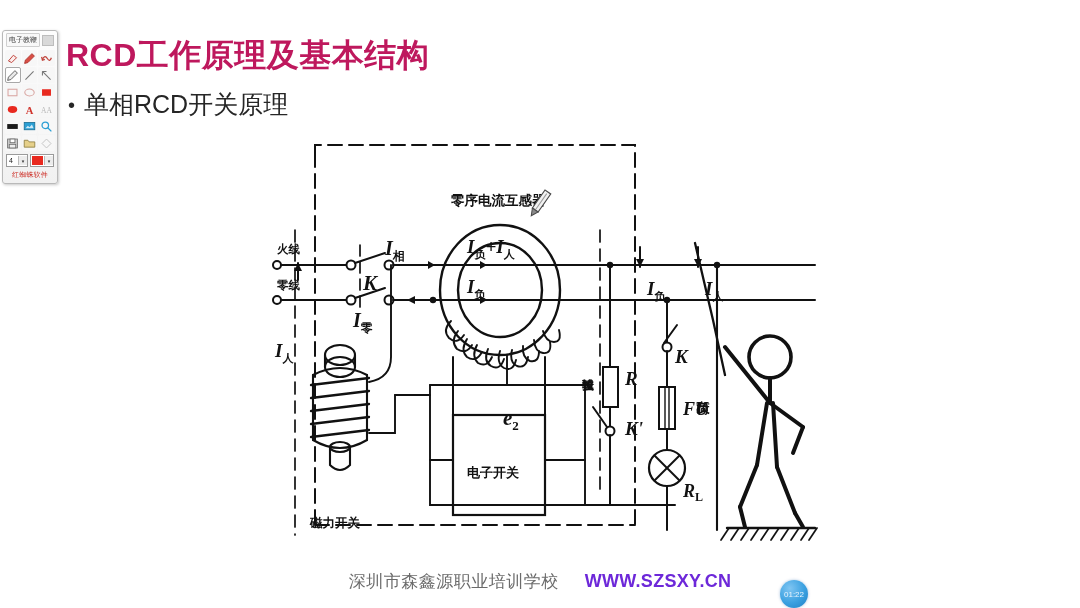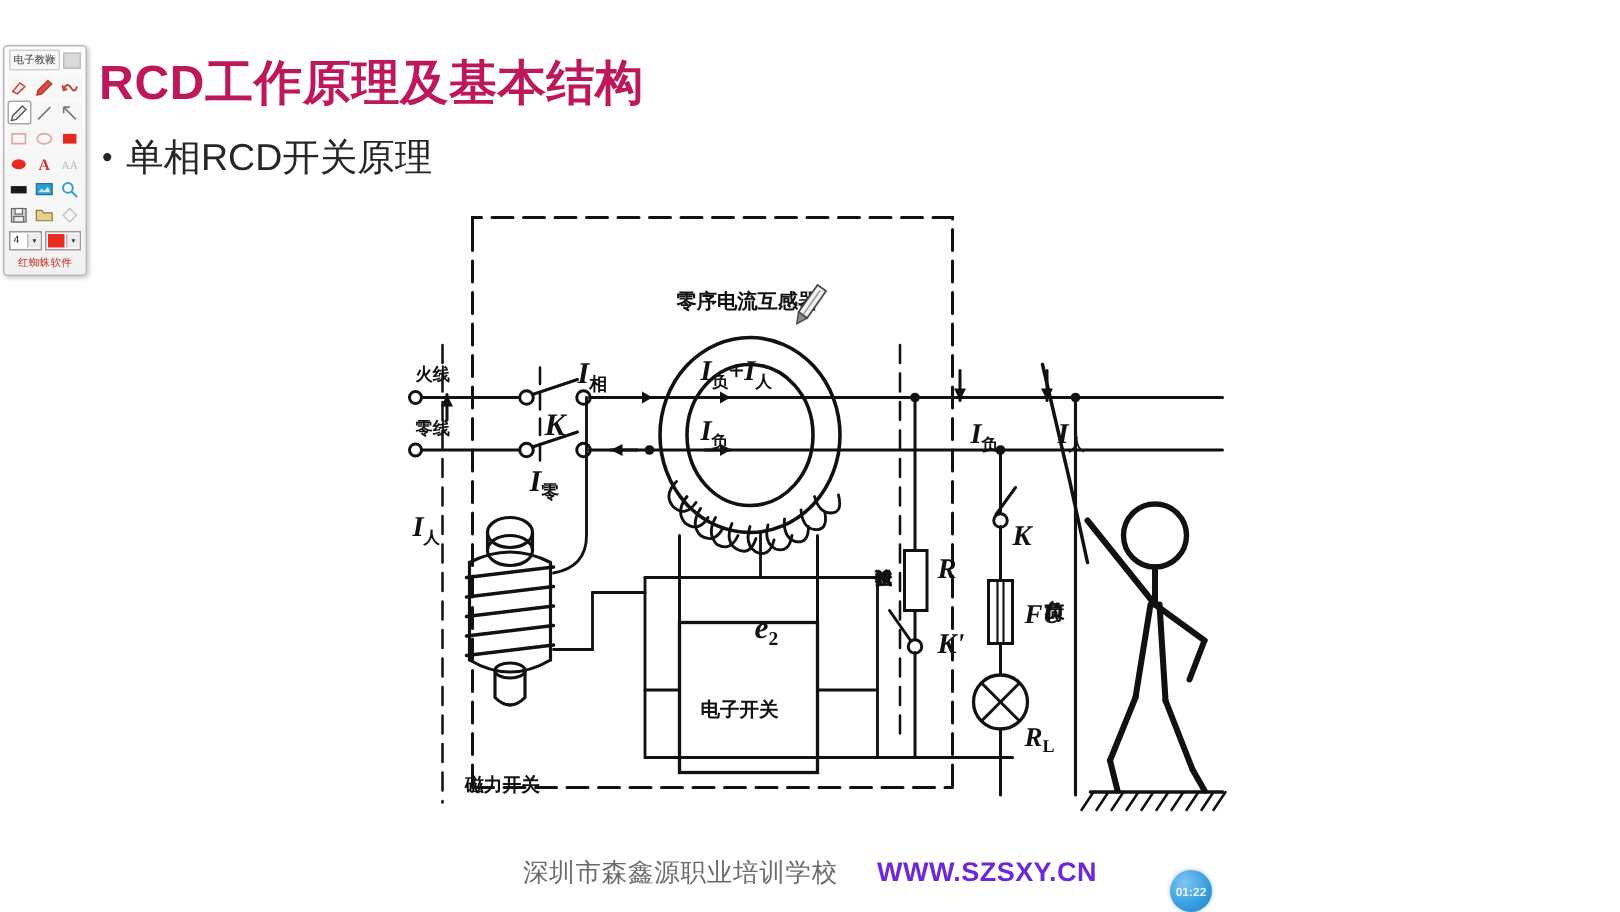--- a/index.html
+++ b/index.html
@@ -31,21 +31,21 @@
     position:absolute;left:0;right:0;top:566px;height:30px;
     display:flex;justify-content:center;align-items:center;gap:26px;
   }
   #footer-school{font-size:17px;color:#6b6b6b;letter-spacing:.5px;}
   #footer-url{font-size:18px;color:#e8352a;font-weight:bold;letter-spacing:.3px;}
 
   #timer-badge{
     position:absolute;left:780px;top:580px;width:28px;height:28px;
     border-radius:50%;
     background:radial-gradient(circle at 35% 30%,#7fc5f2 0%,#3aa0e0 55%,#1f7fc4 100%);
-    color:#e8f4fd;font-size:8px;font-weight:bold;
+    color:#e8f4fd;font-size:8px;font-weight:normal;
     display:flex;align-items:center;justify-content:center;
     box-shadow:0 0 3px rgba(0,80,160,.35);
   }
 
   
   #toolbar{
     position:absolute;left:2px;top:30px;width:54px;
     background:linear-gradient(180deg,#fdfdfd 0%,#f1f1f1 100%);
     border:1px solid #b9b9b9;border-radius:3px;
     box-shadow:1px 1px 3px rgba(0,0,0,.22);

